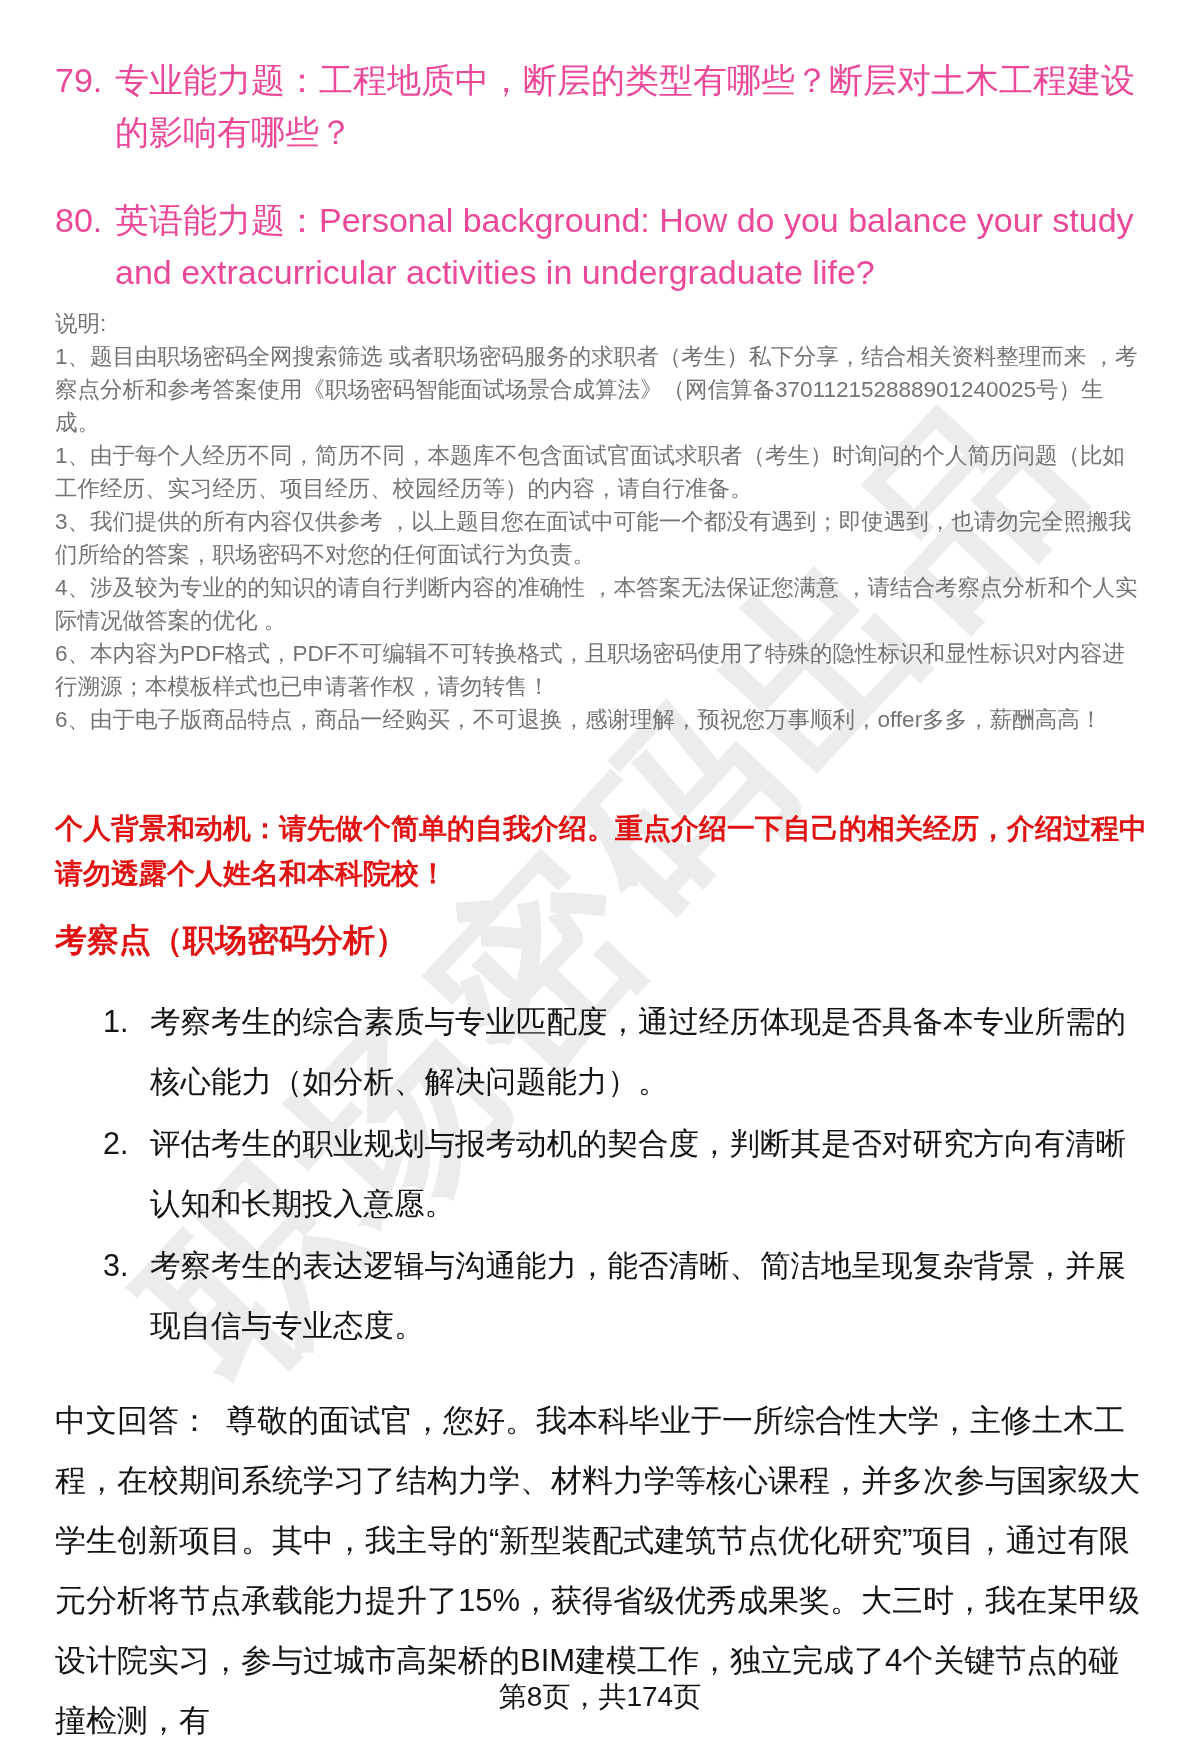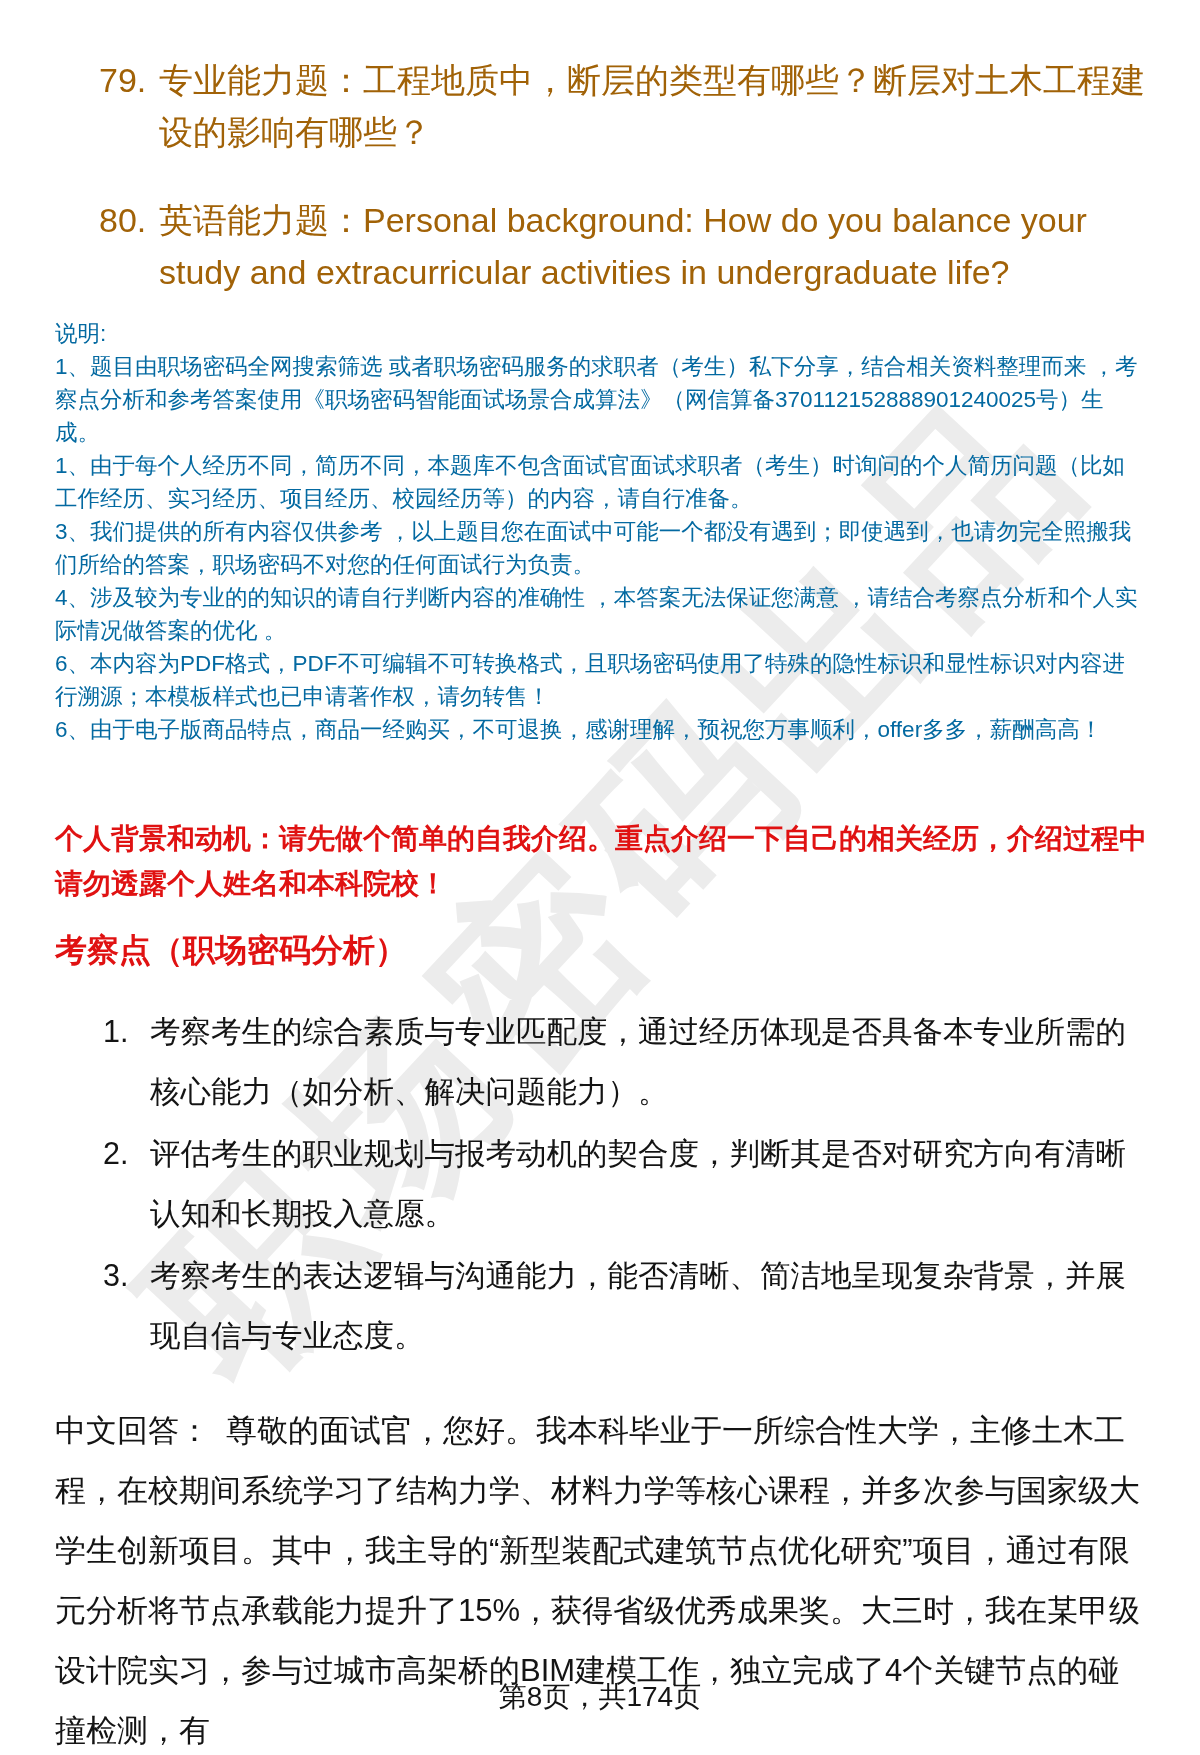--- a/index.html
+++ b/index.html
@@ -14,26 +14,26 @@
   .page{position:relative;width:1200px;height:1755px;background:#ffffff;overflow:hidden;}
   .watermark{
     position:absolute;left:615px;top:885px;
     transform:translate(-50%,-50%) rotate(-47deg);
     font-size:195px;font-weight:700;letter-spacing:14px;
     color:#ececec;white-space:nowrap;z-index:0;
     user-select:none;pointer-events:none;
   }
   .content{position:relative;z-index:1;padding:54px 52px 0 55px;}
   
-  .qrow{display:flex;align-items:flex-start;font-size:34px;line-height:52px;color:#a16207;margin-left:44px;}
+  .qrow{display:flex;align-items:flex-start;font-size:34px;line-height:52px;color:#ec4899;}
   .qrow .qnum{flex:0 0 60px;}
   .qrow .qtext{flex:1;max-width:1035px;}
   .q80{margin-top:36px;}
   
-  .notes{margin-top:19px;font-size:22.5px;line-height:33px;color:#0369a1;max-width:1092px;}
+  .notes{margin-top:9px;font-size:22.5px;line-height:33px;color:#737373;max-width:1092px;}
   
   .red-para{
     margin:70px 0 0 0;font-size:28px;line-height:45px;font-weight:700;
     color:#e01212;max-width:1092px;
   }
   .red-heading{margin:22px 0 0 0;font-size:32px;line-height:45px;font-weight:700;color:#e01212;}
   
   .points{margin-top:28px;}
   .point{display:flex;align-items:flex-start;font-size:30.5px;line-height:60px;color:#141414;margin-bottom:2px;}
   .point .pnum{flex:0 0 47px;margin-left:48px;}

